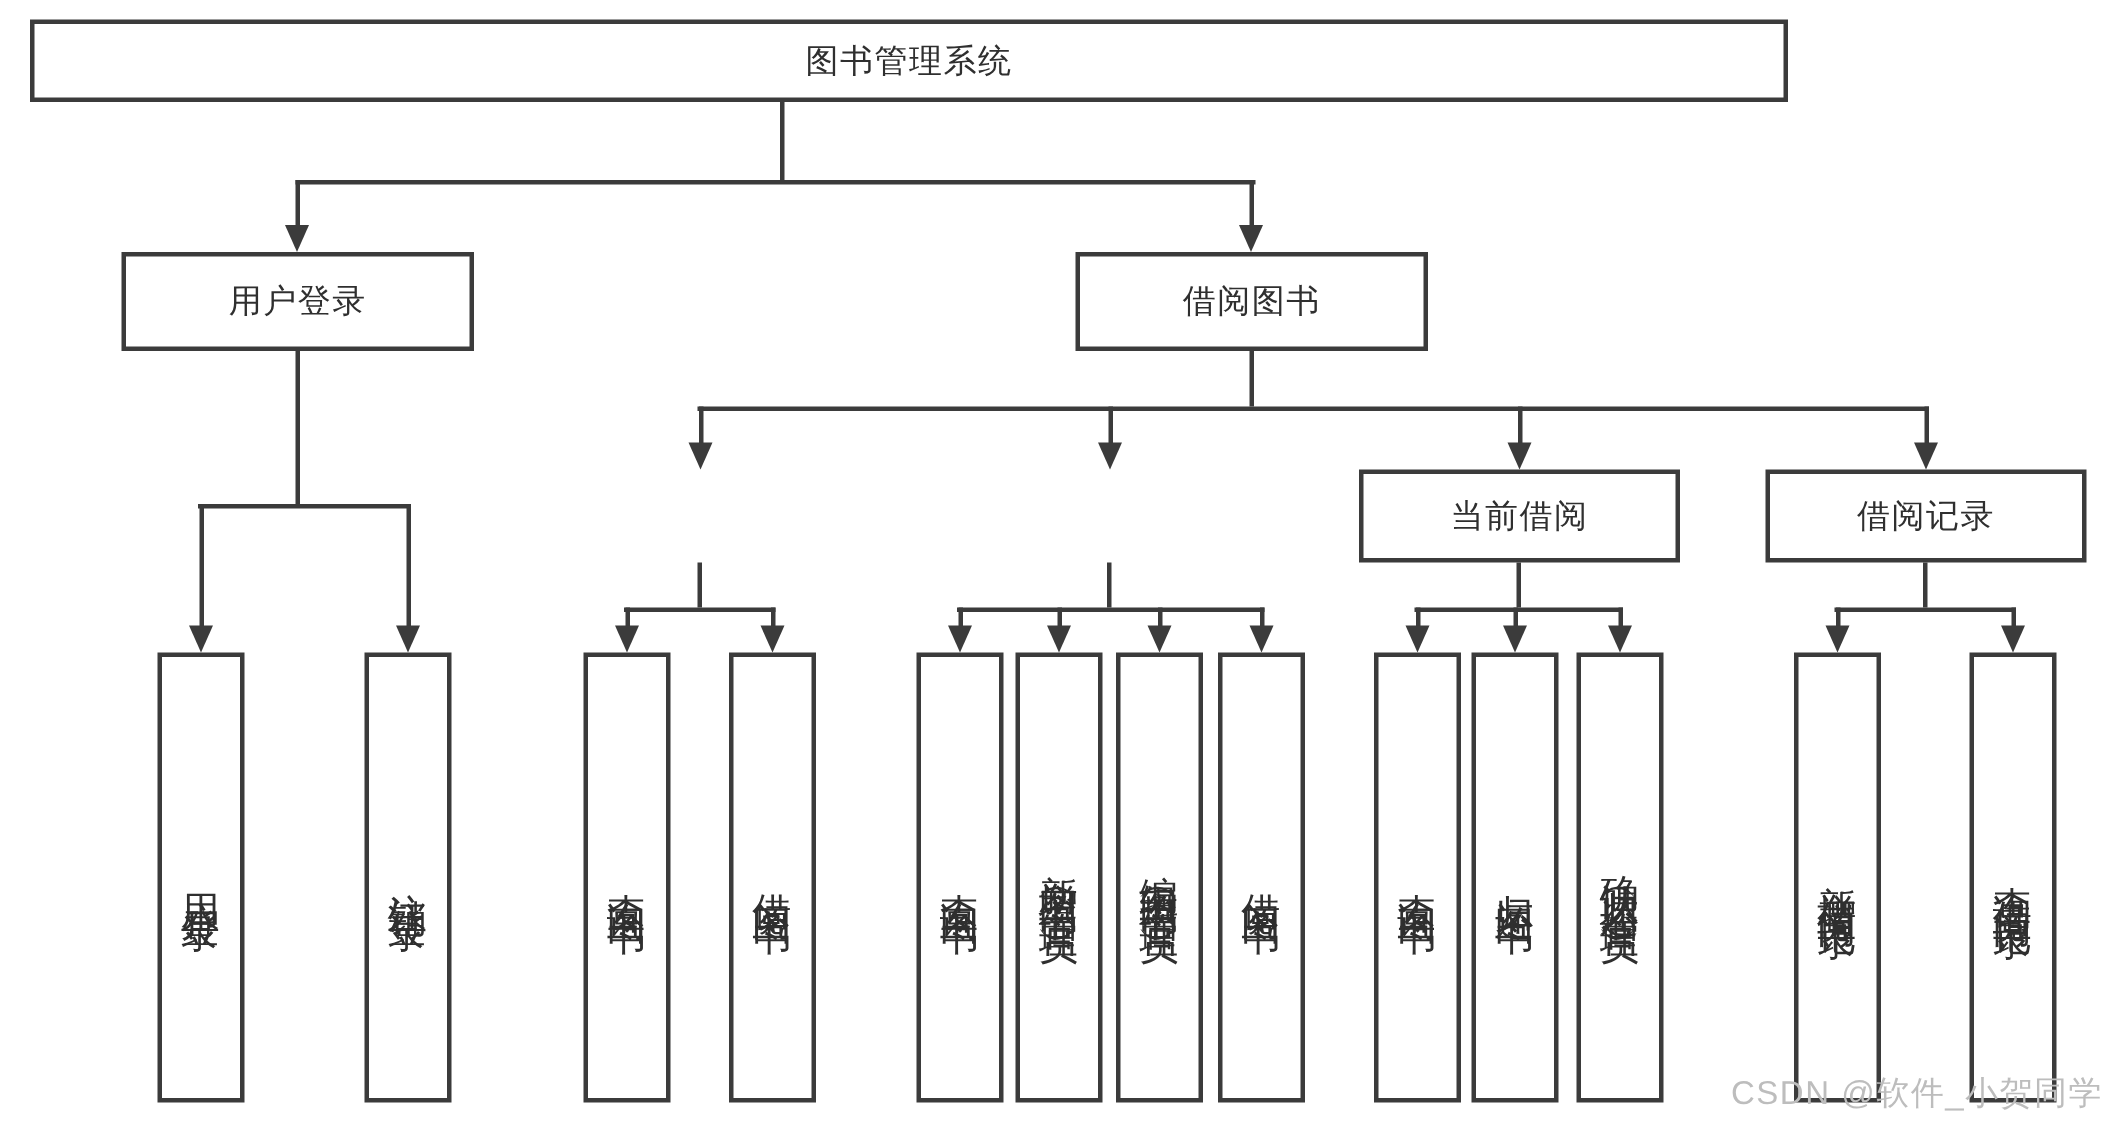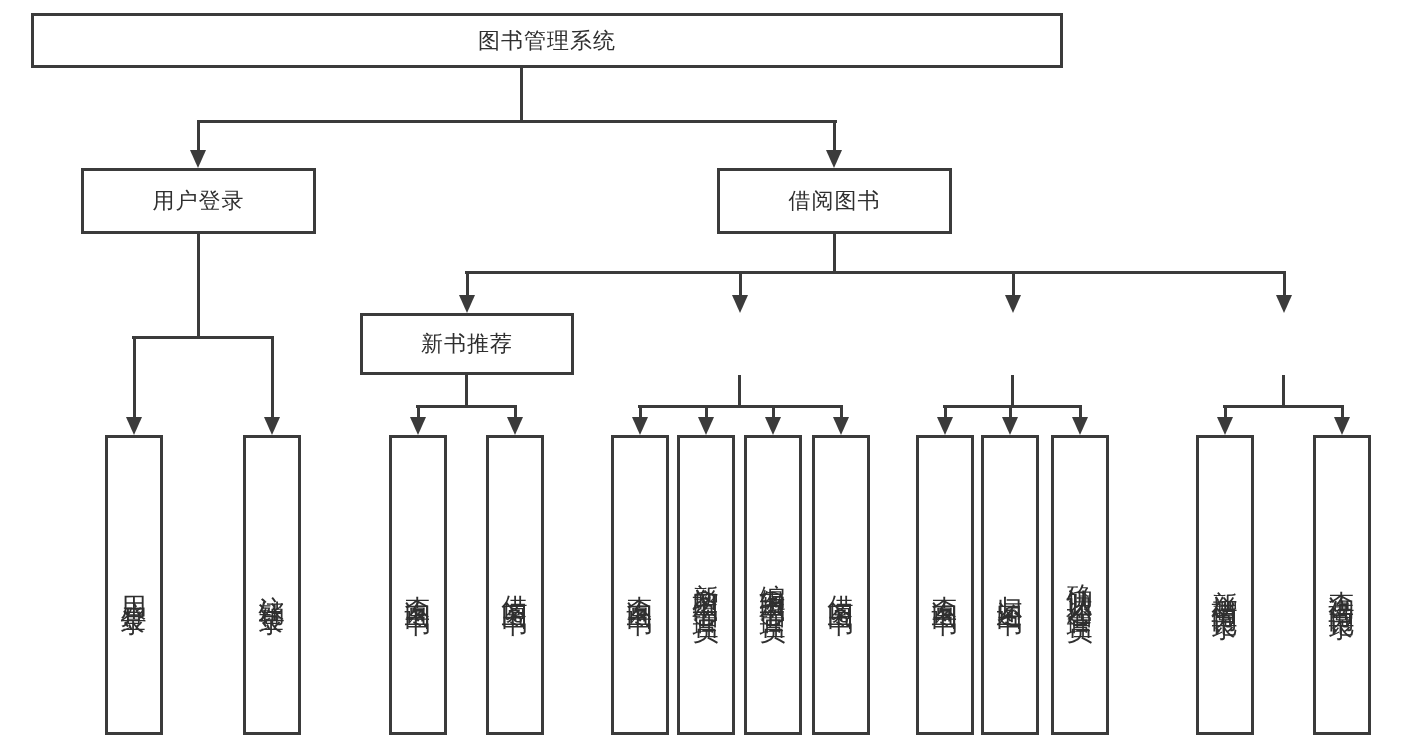--- a/index.html
+++ b/index.html
@@ -50,33 +50,36 @@
     position:absolute;right:3px;top:714px;
     font-size:22px;color:var(--wm);
     letter-spacing:1px;white-space:nowrap;z-index:5;
   }
 </style>
 </head>
 <body>
 
 <div class="canvas">
 
-  <div class="node" style="left:20px;top:13px;width:1032px;height:55px;margin-left:11px;">
+  <div class="node" style="left:20px;top:13px;width:1172px;height:55px;">
     <span class="hlabel">图书管理系统</span>
   </div>
 
   <div class="node" style="left:81px;top:168px;width:235px;height:66px;">
     <span class="hlabel">用户登录</span>
   </div>
   <div class="node" style="left:717px;top:168px;width:235px;height:66px;">
     <span class="hlabel">借阅图书</span>
   </div>
 
-  <div class="node" style="left:360px;top:313px;width:214px;height:62px;">
-    <span class="hlabel">新书推荐</span>
+  <div class="node" style="left:906px;top:313px;width:214px;height:62px;">
+    <span class="hlabel">当前借阅</span>
+  </div>
+  <div class="node" style="left:1177px;top:313px;width:214px;height:62px;">
+    <span class="hlabel">借阅记录</span>
   </div>
 
   <div class="node" style="left:105px;top:435px;width:58px;height:300px;">
     <span class="vtext">用户登录</span>
   </div>
   <div class="node" style="left:243px;top:435px;width:58px;height:300px;">
     <span class="vtext">注销登录</span>
   </div>
   <div class="node" style="left:389px;top:435px;width:58px;height:300px;">
     <span class="vtext">查询图书</span>
@@ -145,14 +148,15 @@
   <div class="hline" style="left:943px;top:405px;width:139px;"></div>
   <div class="drop" style="left:937px;top:405px;height:30px;"></div>
   <div class="drop" style="left:1002px;top:405px;height:30px;"></div>
   <div class="drop" style="left:1072px;top:405px;height:30px;"></div>
 
   <div class="vline" style="left:1282px;top:375px;height:30px;"></div>
   <div class="hline" style="left:1223px;top:405px;width:121px;"></div>
   <div class="drop" style="left:1217px;top:405px;height:30px;"></div>
   <div class="drop" style="left:1334px;top:405px;height:30px;"></div>
 
+  <div class="watermark">CSDN @软件_小贺同学</div>
 
 </div>
 
 </body></html>

